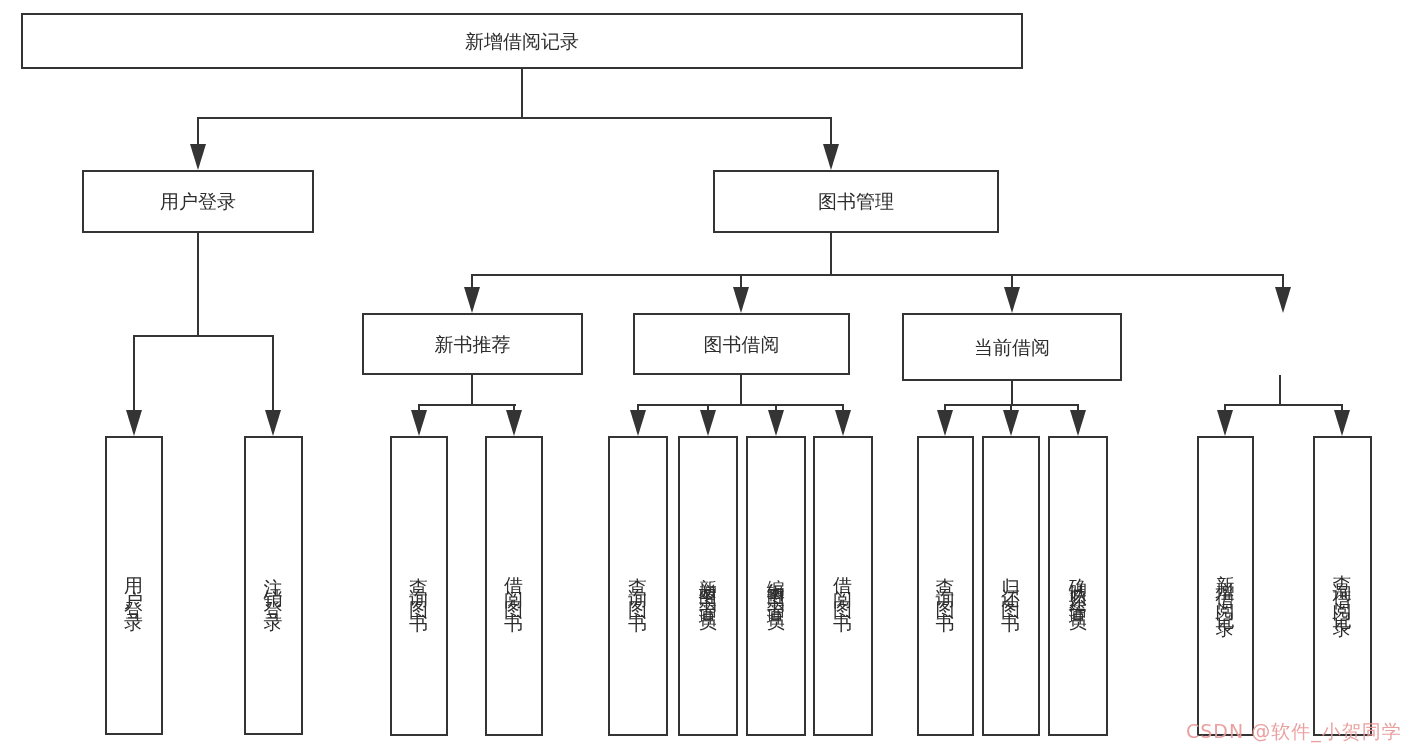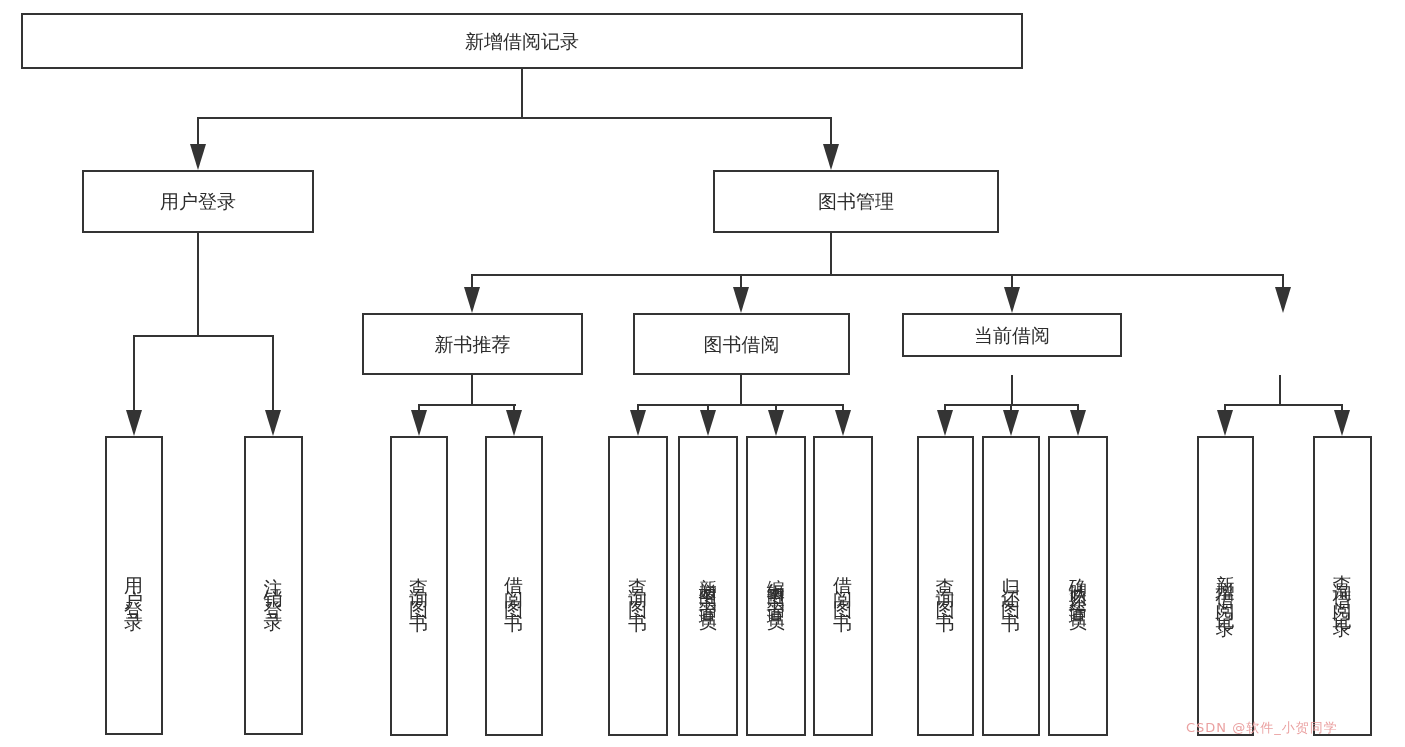--- a/index.html
+++ b/index.html
@@ -21,21 +21,21 @@
   .line{position:absolute;background:#343434;z-index:1;}
   .vl{width:2px;}
   .hl{height:2px;}
   .arrow{
     position:absolute;width:0;height:0;z-index:1;
     border-left:8px solid transparent;border-right:8px solid transparent;
     border-top:26px solid #343434;
   }
   .watermark{
     position:absolute;left:1186px;top:719px;z-index:5;
-    font-size:13px;letter-spacing:1px;color:rgba(233,155,155,0.95);white-space:nowrap;
+    font-size:19px;letter-spacing:1px;color:rgba(233,155,155,0.95);white-space:nowrap;
   }
 </style>
 </head>
 <body>
 
 <div class="canvas">
 
   <div class="node h" style="left:21px;top:13px;width:1002px;height:56px;">新增借阅记录</div>
 
   <div class="line vl" style="left:521px;top:69px;height:50px;"></div>
@@ -61,21 +61,21 @@
   <div class="arrow" style="left:464px;top:287px;"></div>
   <div class="line vl" style="left:740px;top:274px;height:16px;"></div>
   <div class="arrow" style="left:733px;top:287px;"></div>
   <div class="line vl" style="left:1011px;top:274px;height:16px;"></div>
   <div class="arrow" style="left:1004px;top:287px;"></div>
   <div class="line vl" style="left:1282px;top:274px;height:16px;"></div>
   <div class="arrow" style="left:1275px;top:287px;"></div>
 
   <div class="node h" style="left:633px;top:313px;width:217px;height:62px;">图书借阅</div>
   <div class="node h" style="left:362px;top:313px;width:221px;height:62px;">新书推荐</div>
-  <div class="node h" style="left:902px;top:313px;width:220px;height:44px;">当前借阅</div>
+  <div class="node h" style="left:902px;top:313px;width:220px;height:68px;">当前借阅</div>
 
   <div class="line vl" style="left:471px;top:375px;height:31px;"></div>
   <div class="line vl" style="left:740px;top:375px;height:31px;"></div>
   <div class="line vl" style="left:1011px;top:375px;height:31px;"></div>
   <div class="line vl" style="left:1279px;top:375px;height:31px;"></div>
 
   <div class="line hl" style="left:418px;top:404px;width:98px;"></div>
   <div class="line hl" style="left:637px;top:404px;width:207px;"></div>
   <div class="line hl" style="left:944px;top:404px;width:135px;"></div>
   <div class="line hl" style="left:1224px;top:404px;width:119px;"></div>

